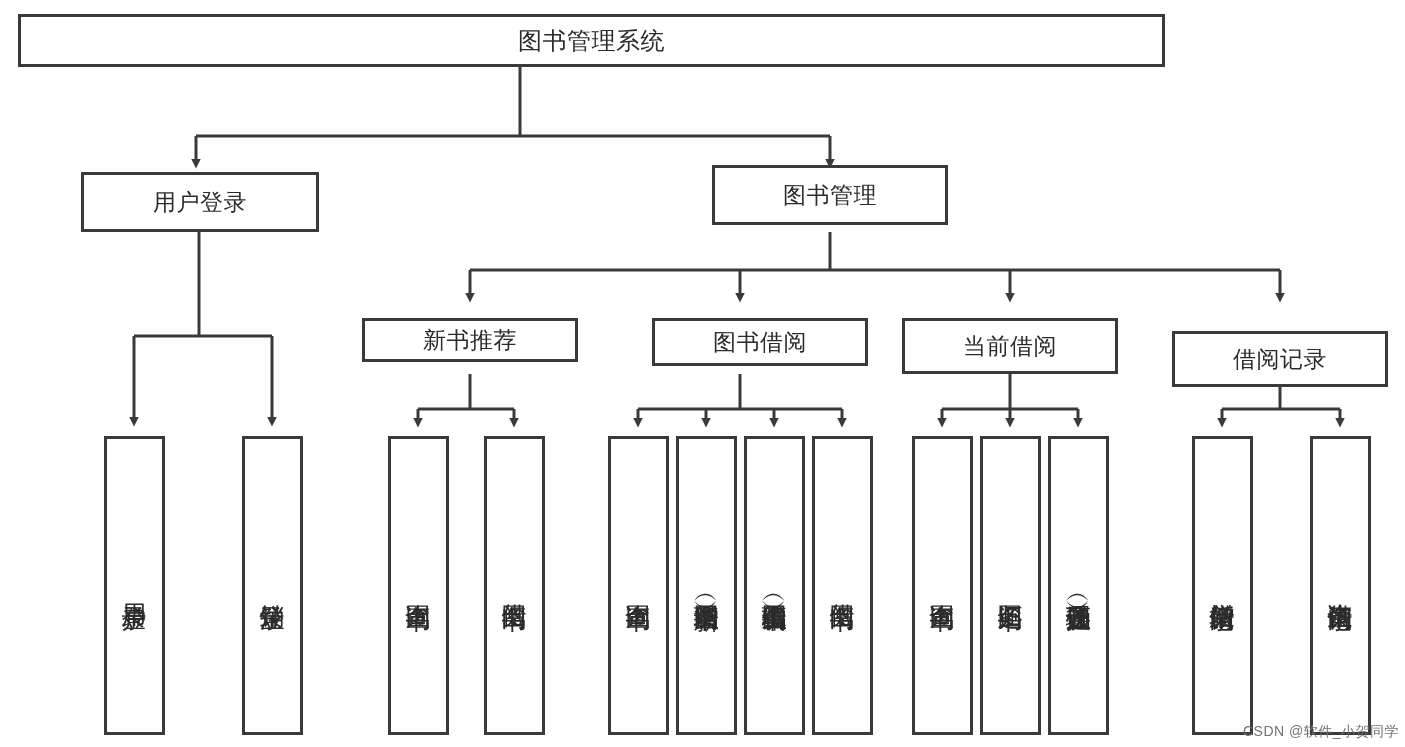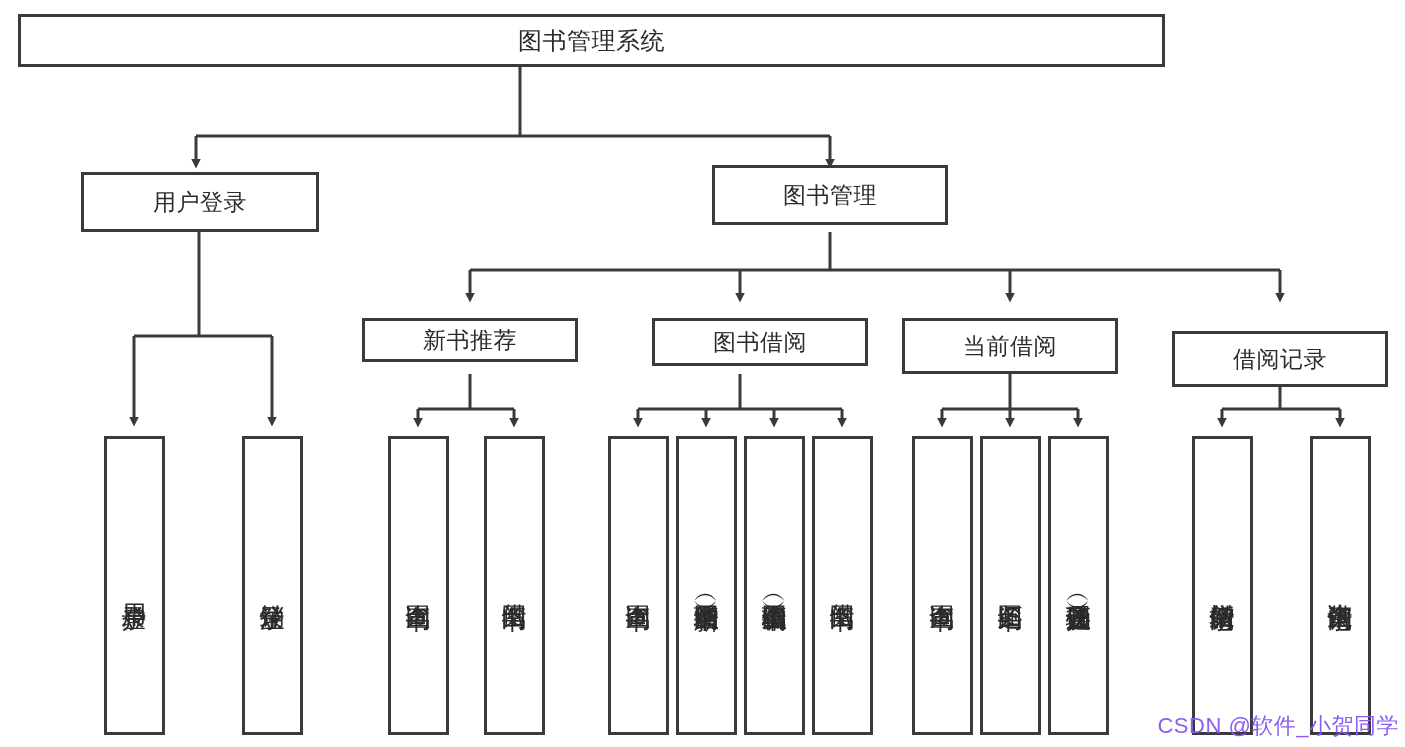--- a/index.html
+++ b/index.html
@@ -58,22 +58,22 @@
   }
   .node.leaf.tight .lbl {
     font-size: 25px;
     letter-spacing: 0px;
     line-height: 1.05;
   }
   #watermark {
     position: absolute;
     right: 6px;
     bottom: 6px;
-    font-size: 22px;
-    color: #8b5cf6;
+    font-size: 14px;
+    color: #737373;
     letter-spacing: 0.5px;
     white-space: nowrap;
   }
 </style>
 </head>
 <body>
 
 <div id="canvas">
 
   <svg id="wires" viewBox="0 0 1405 747">

